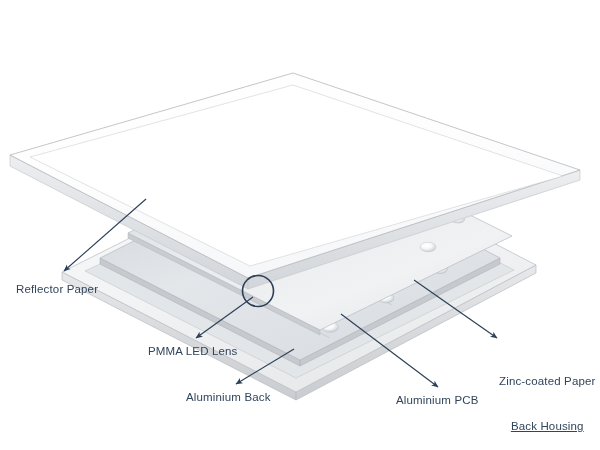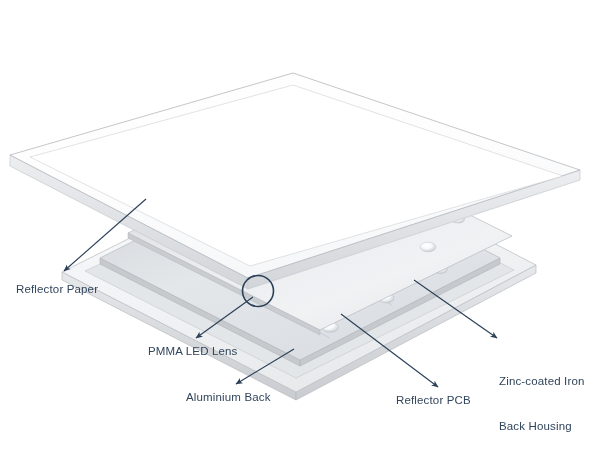--- a/index.html
+++ b/index.html
@@ -164,20 +164,20 @@
       <line x1="414" y1="280" x2="497" y2="338" marker-end="url(#arrowHead)"></line>
     </g>
   </svg>
 
   <div class="callout-label lbl-pmma">PMMA LED Lens</div>
 
   <div class="callout-label lbl-reflector">Reflector Paper</div>
 
   <div class="callout-label lbl-frame">Aluminium Back</div>
 
-  <div class="callout-label lbl-pcb">Reflector PCB</div>
+  <div class="callout-label lbl-pcb">Aluminium PCB</div>
 
   <div class="callout-label two-line lbl-zinc">
-    <div>Zinc-coated Iron</div>
-    <div style="">Back Housing</div>
+    <div>Zinc-coated Paper</div>
+    <div style="text-align:center;text-decoration:underline;">Back Housing</div>
   </div>
 
 </div>
 
 </body></html>

